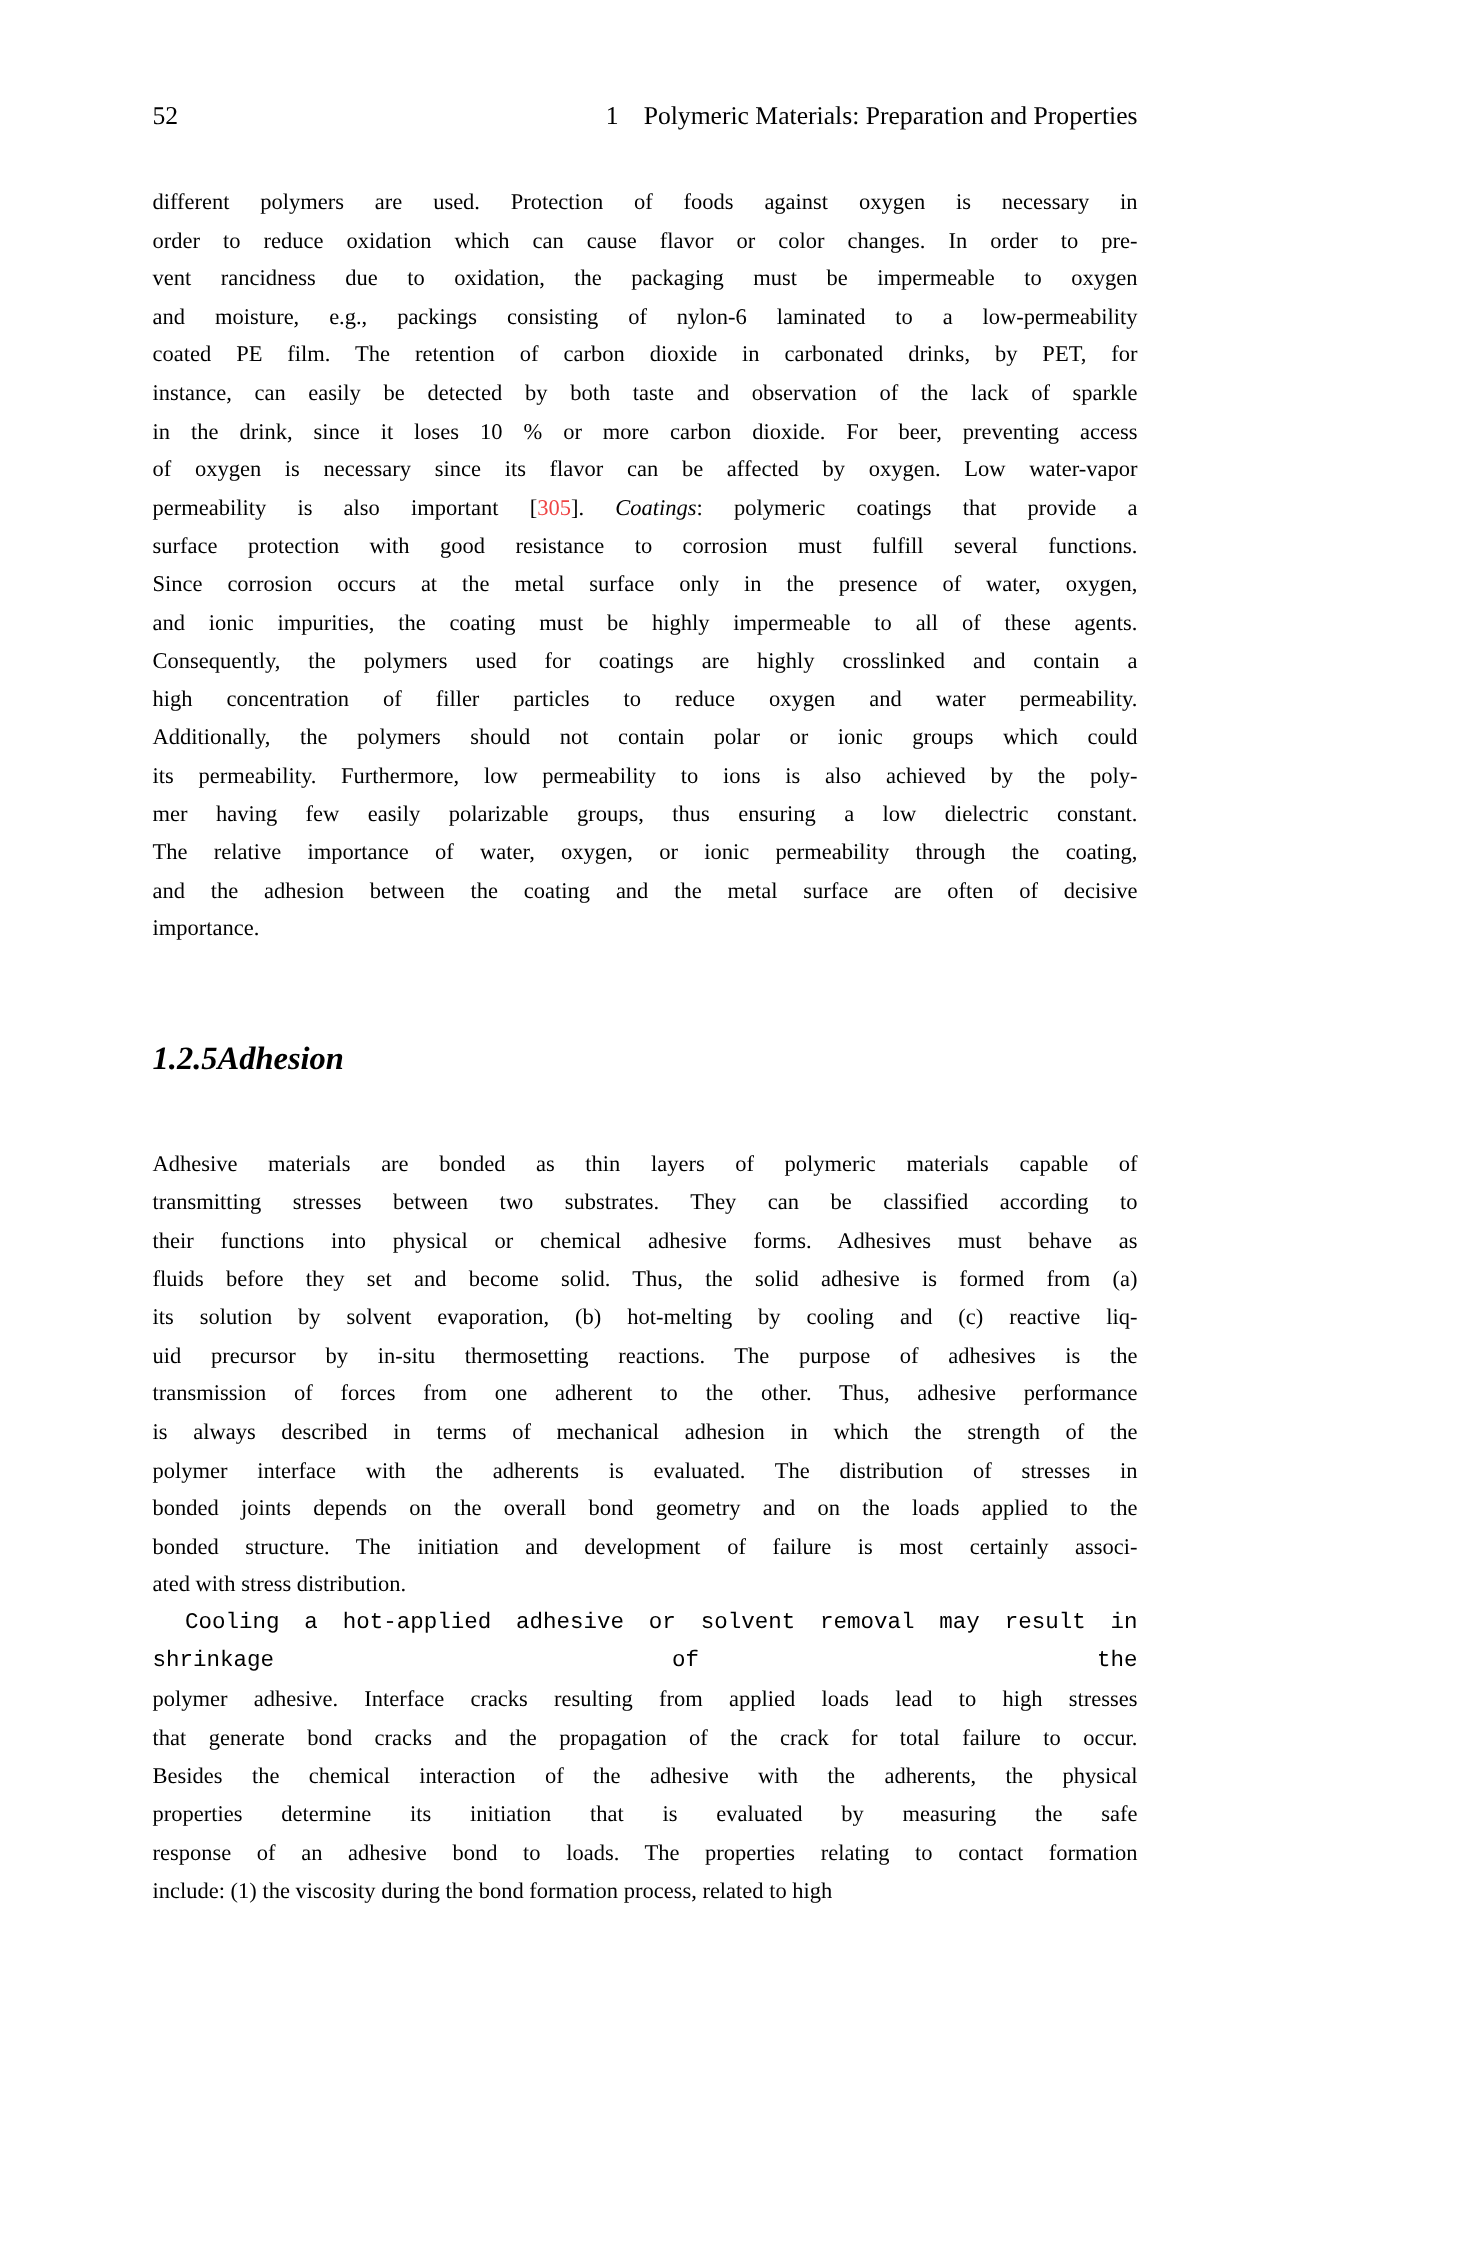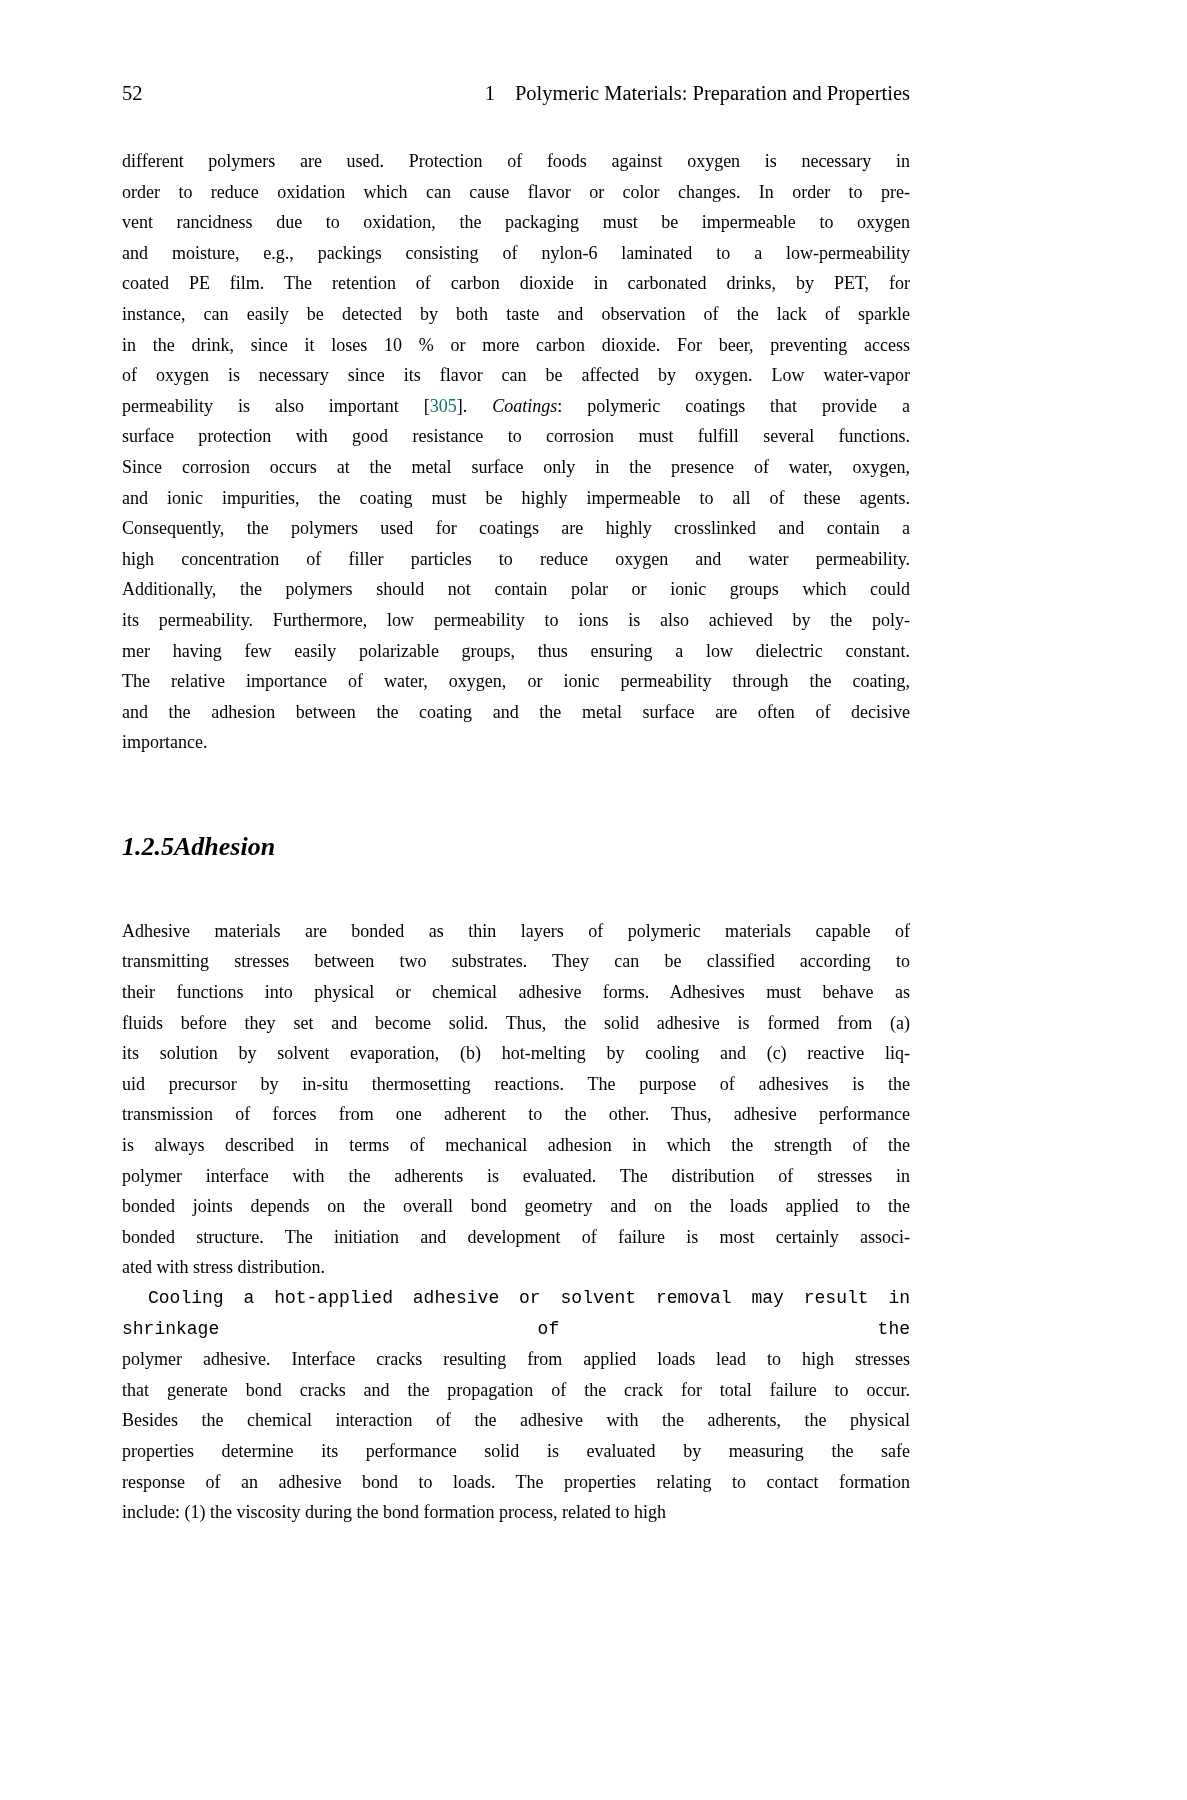--- a/index.html
+++ b/index.html
@@ -71,21 +71,21 @@
   .ln.last {
     text-align: left;
     text-align-last: left;
   }
   
   .ln.indent {
     text-indent: 26px;
     font-family: Liberation Mono, monospace;
   }
   .lnk {
-    color: #0f766e;
+    color: #ef4444;
   }
   .ital {
     font-style: italic;
   }
 
   
   .section-heading {
     margin: 0;
     font-weight: bold;
     font-style: italic;
@@ -151,19 +151,19 @@
       <span class="ln">bonded joints depends on the overall bond geometry and on the loads applied to the</span>
       <span class="ln">bonded structure. The initiation and development of failure is most certainly associ-</span>
       <span class="ln last">ated with stress distribution.</span>
     </div>
 
     <div class="para">
       <span class="ln indent">Cooling a hot-applied adhesive or solvent removal may result in shrinkage of the</span>
       <span class="ln">polymer adhesive. Interface cracks resulting from applied loads lead to high stresses</span>
       <span class="ln">that generate bond cracks and the propagation of the crack for total failure to occur.</span>
       <span class="ln">Besides the chemical interaction of the adhesive with the adherents, the physical</span>
-      <span class="ln">properties determine its performance solid is evaluated by measuring the safe</span>
+      <span class="ln">properties determine its initiation that is evaluated by measuring the safe</span>
       <span class="ln">response of an adhesive bond to loads. The properties relating to contact formation</span>
       <span class="ln last">include: (1) the viscosity during the bond formation process, related to high</span>
     </div>
 
   </div>
 </div>
 
 </body></html>

